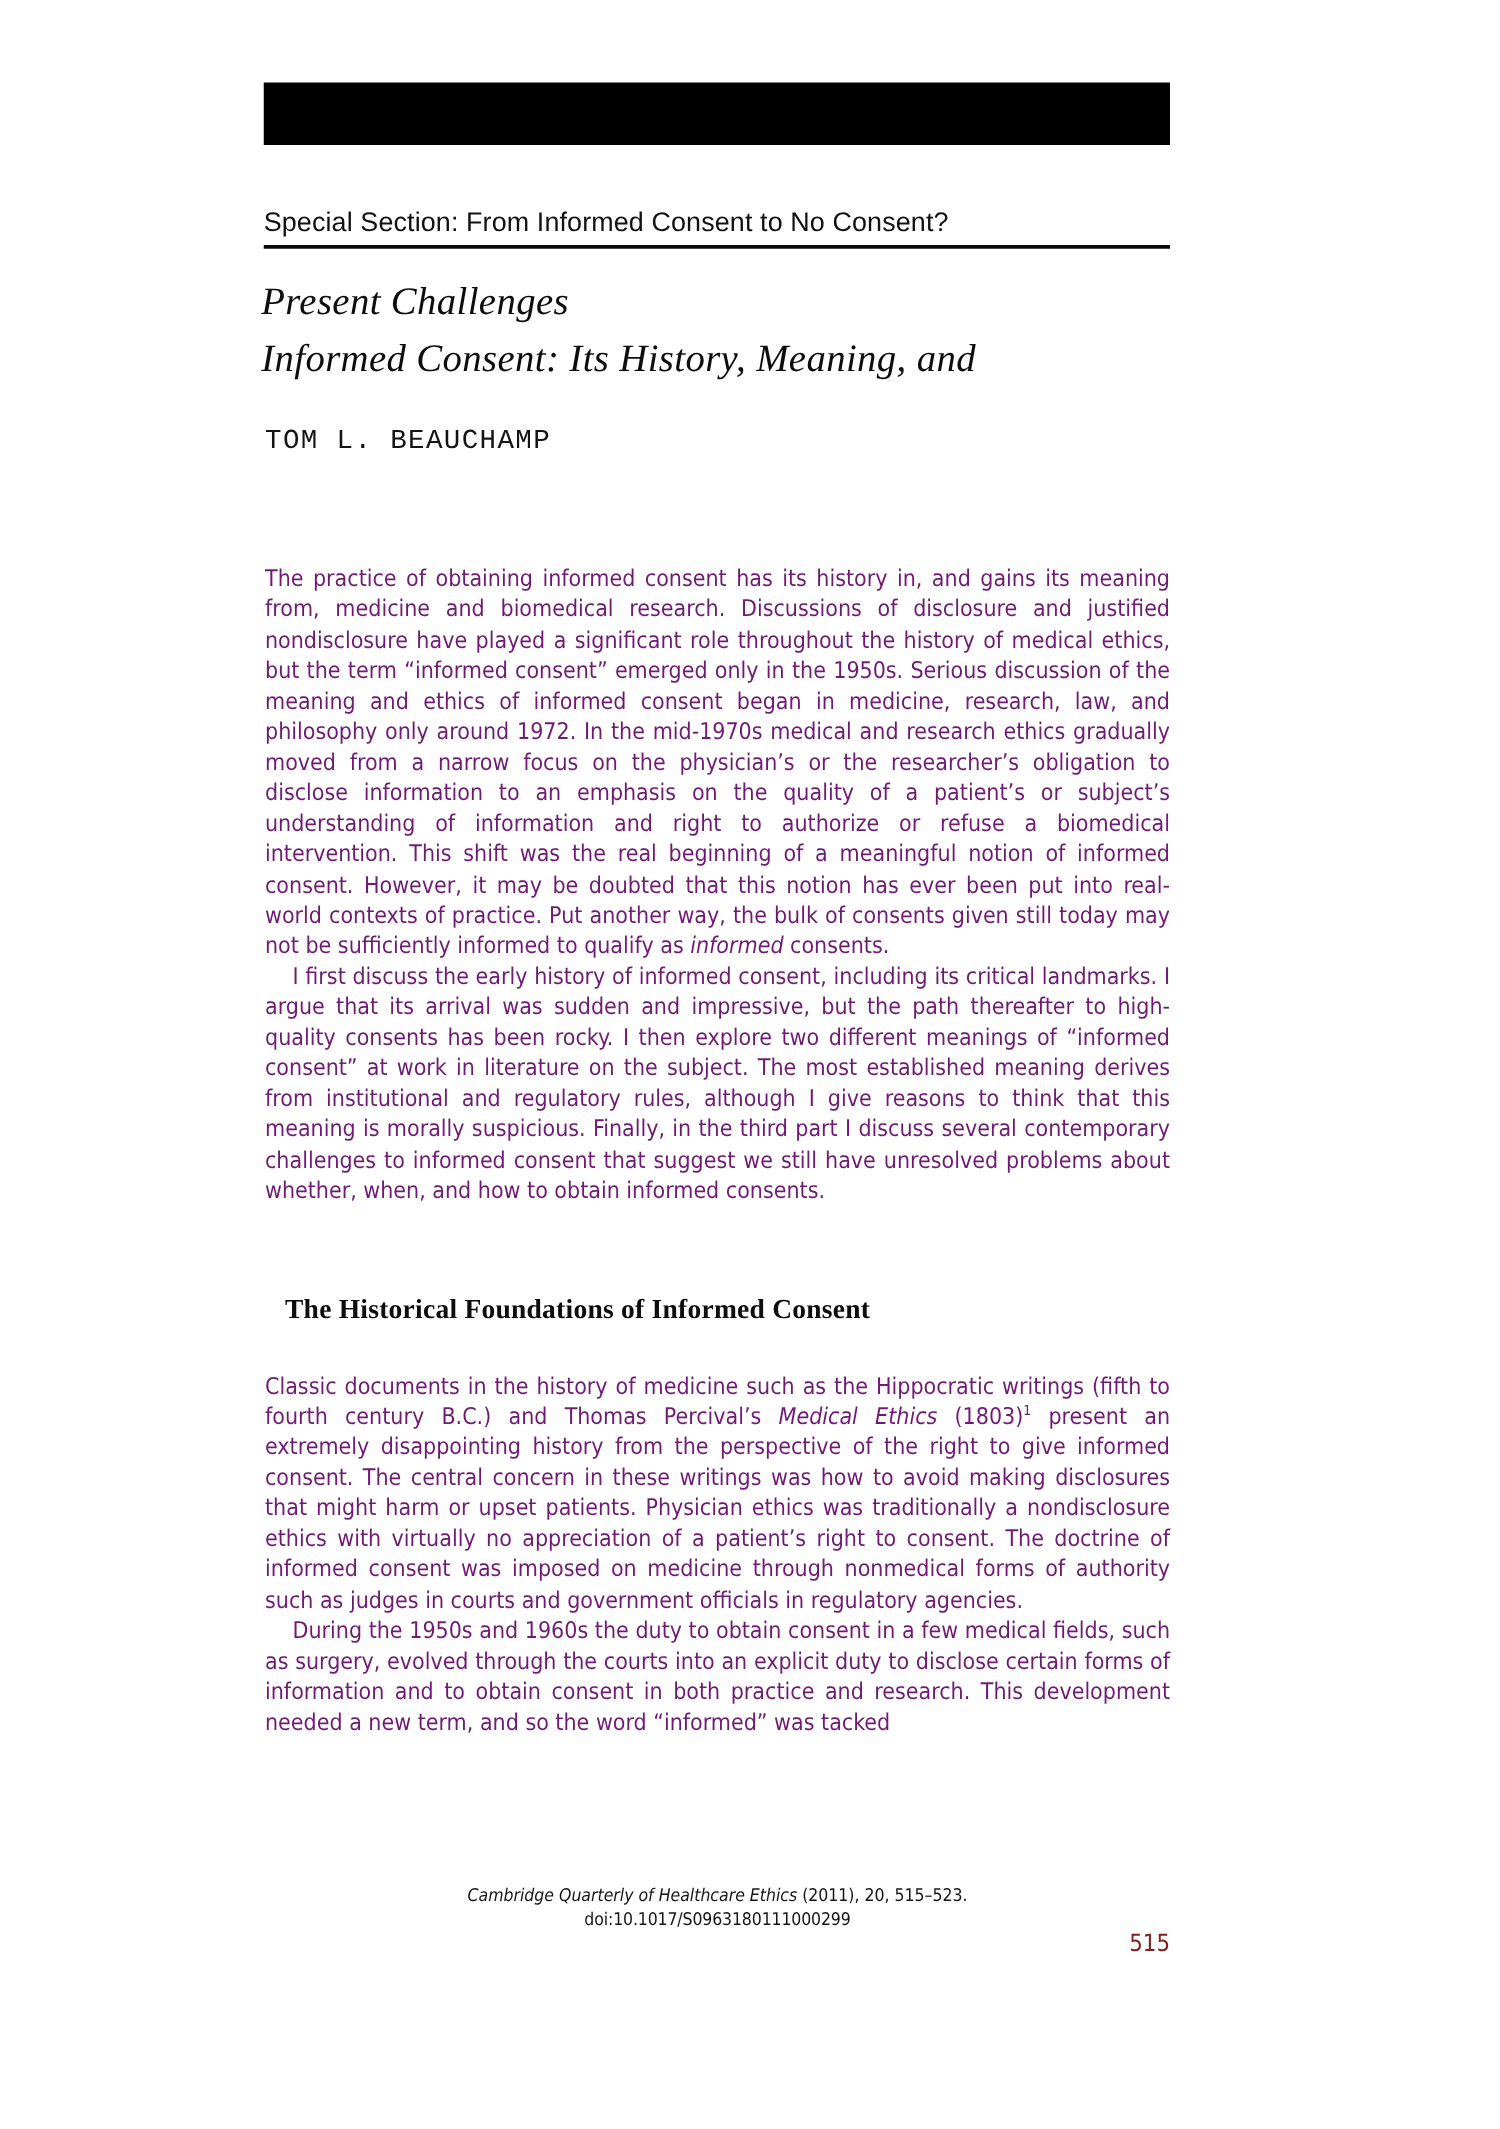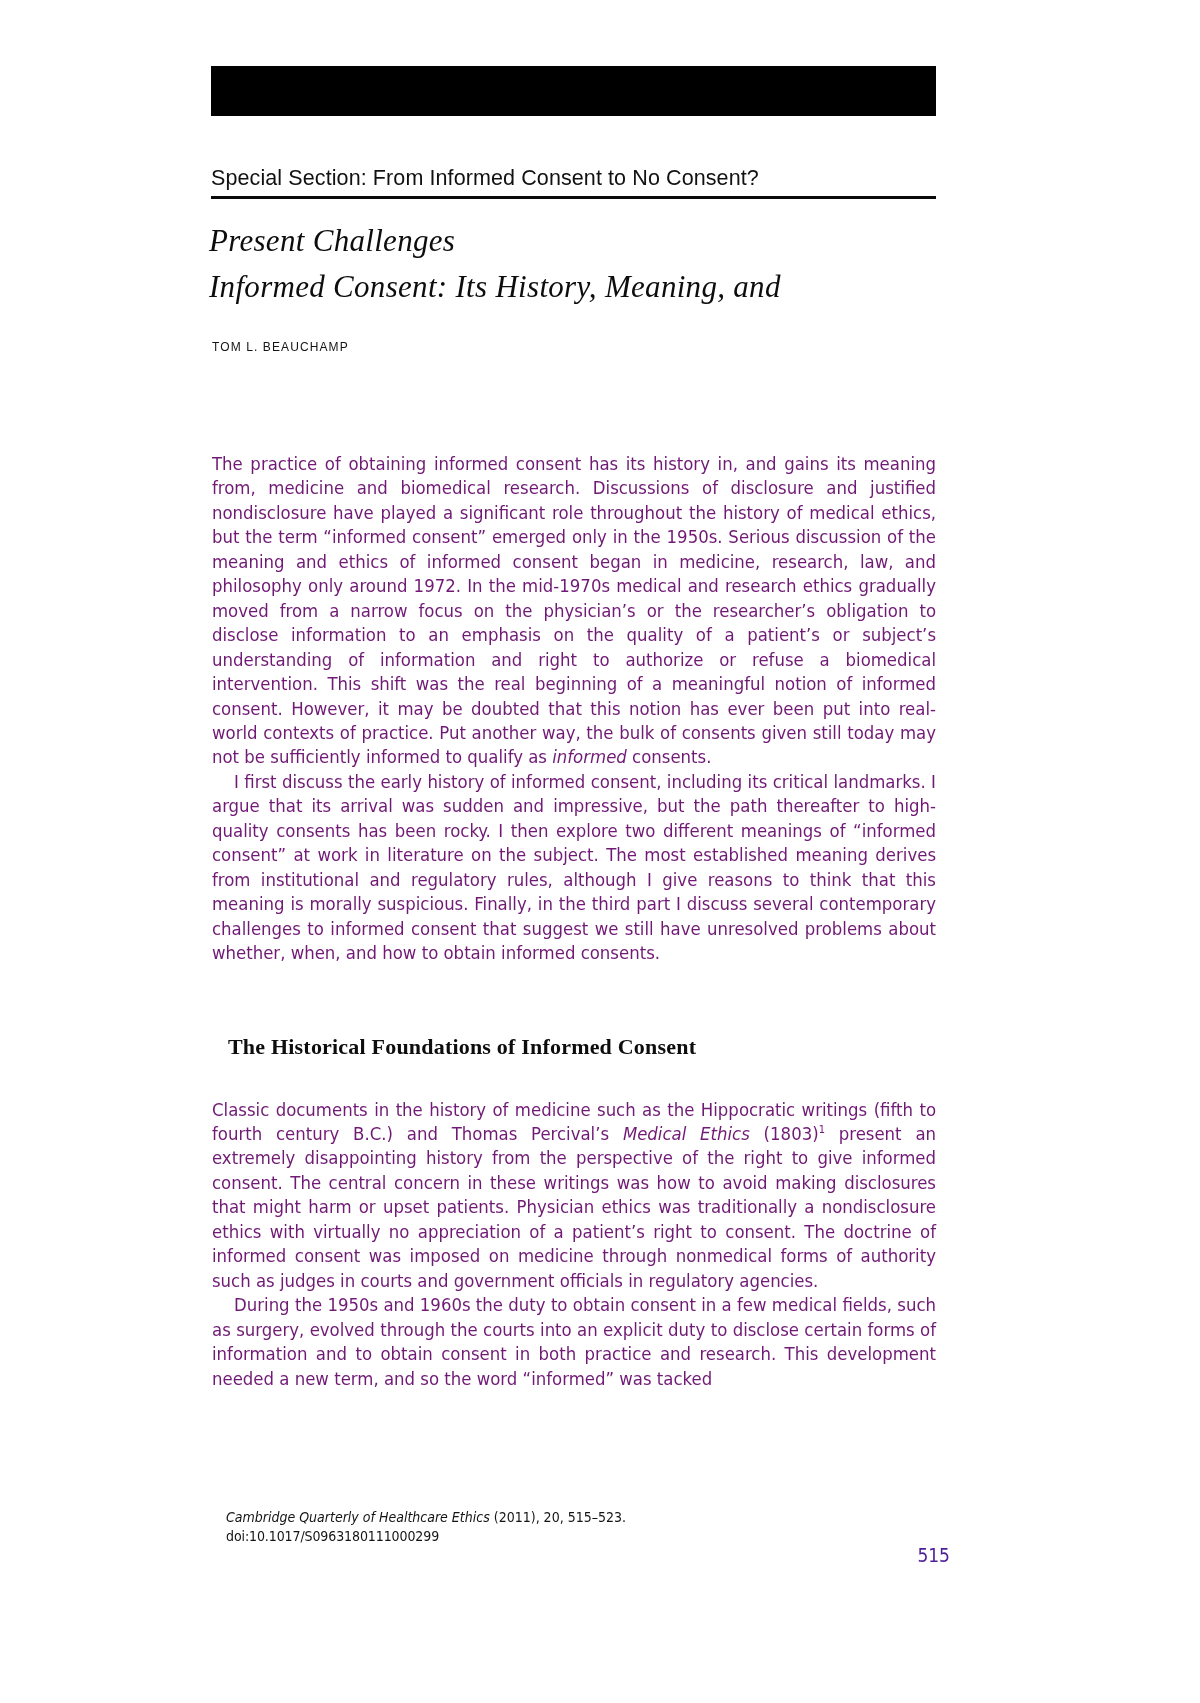--- a/index.html
+++ b/index.html
@@ -61,22 +61,22 @@
     line-height: 1.48;
     color: #0d0d0d;
     letter-spacing: 0.3px;
   }
 
   
   .author {
     position: absolute;
     left: 212px;
     top: 340px;
-    font-family: Liberation Sans, sans-serif;
-    font-size: 12px;
+    font-family: Liberation Mono, monospace;
+    font-size: 22px;
     letter-spacing: 1.1px;
     color: #141414;
   }
 
   
   .body-block {
     position: absolute;
     left: 212px;
     top: 452px;
     width: 724px;
@@ -113,42 +113,43 @@
     font-size: 22px;
     color: #0d0d0d;
     letter-spacing: 0.2px;
   }
   .gap-before-heading { height: 52px; }
   .gap-after-heading  { height: 22px; }
 
   
   .footer {
     position: absolute;
-    left: 226px;
+    left: 212px;
     top: 1508px;
     width: 724px;
+    text-align: center;
   }
   .footer-line {
     font-family: "DejaVu Sans Condensed", "DejaVu Sans", sans-serif;
     font-size: 14px;
     line-height: 18.5px;
     color: #141414;
     font-stretch: condensed;
   }
   .footer-line.journal { font-style: italic; }
   .footer-line .roman { font-style: normal; }
   .footer-line.doi { letter-spacing: -0.1px; }
 
   .page-number {
     position: absolute;
     right: 0;
     top: 36px;
     font-family: "DejaVu Sans Condensed", "DejaVu Sans", sans-serif;
     font-size: 19px;
-    color: #4c1d95;
+    color: #7f1d1d;
     font-stretch: condensed;
   }
 </style>
 </head>
 <body>
 
 <div class="page">
 
   <div class="black-bar"></div>
 

